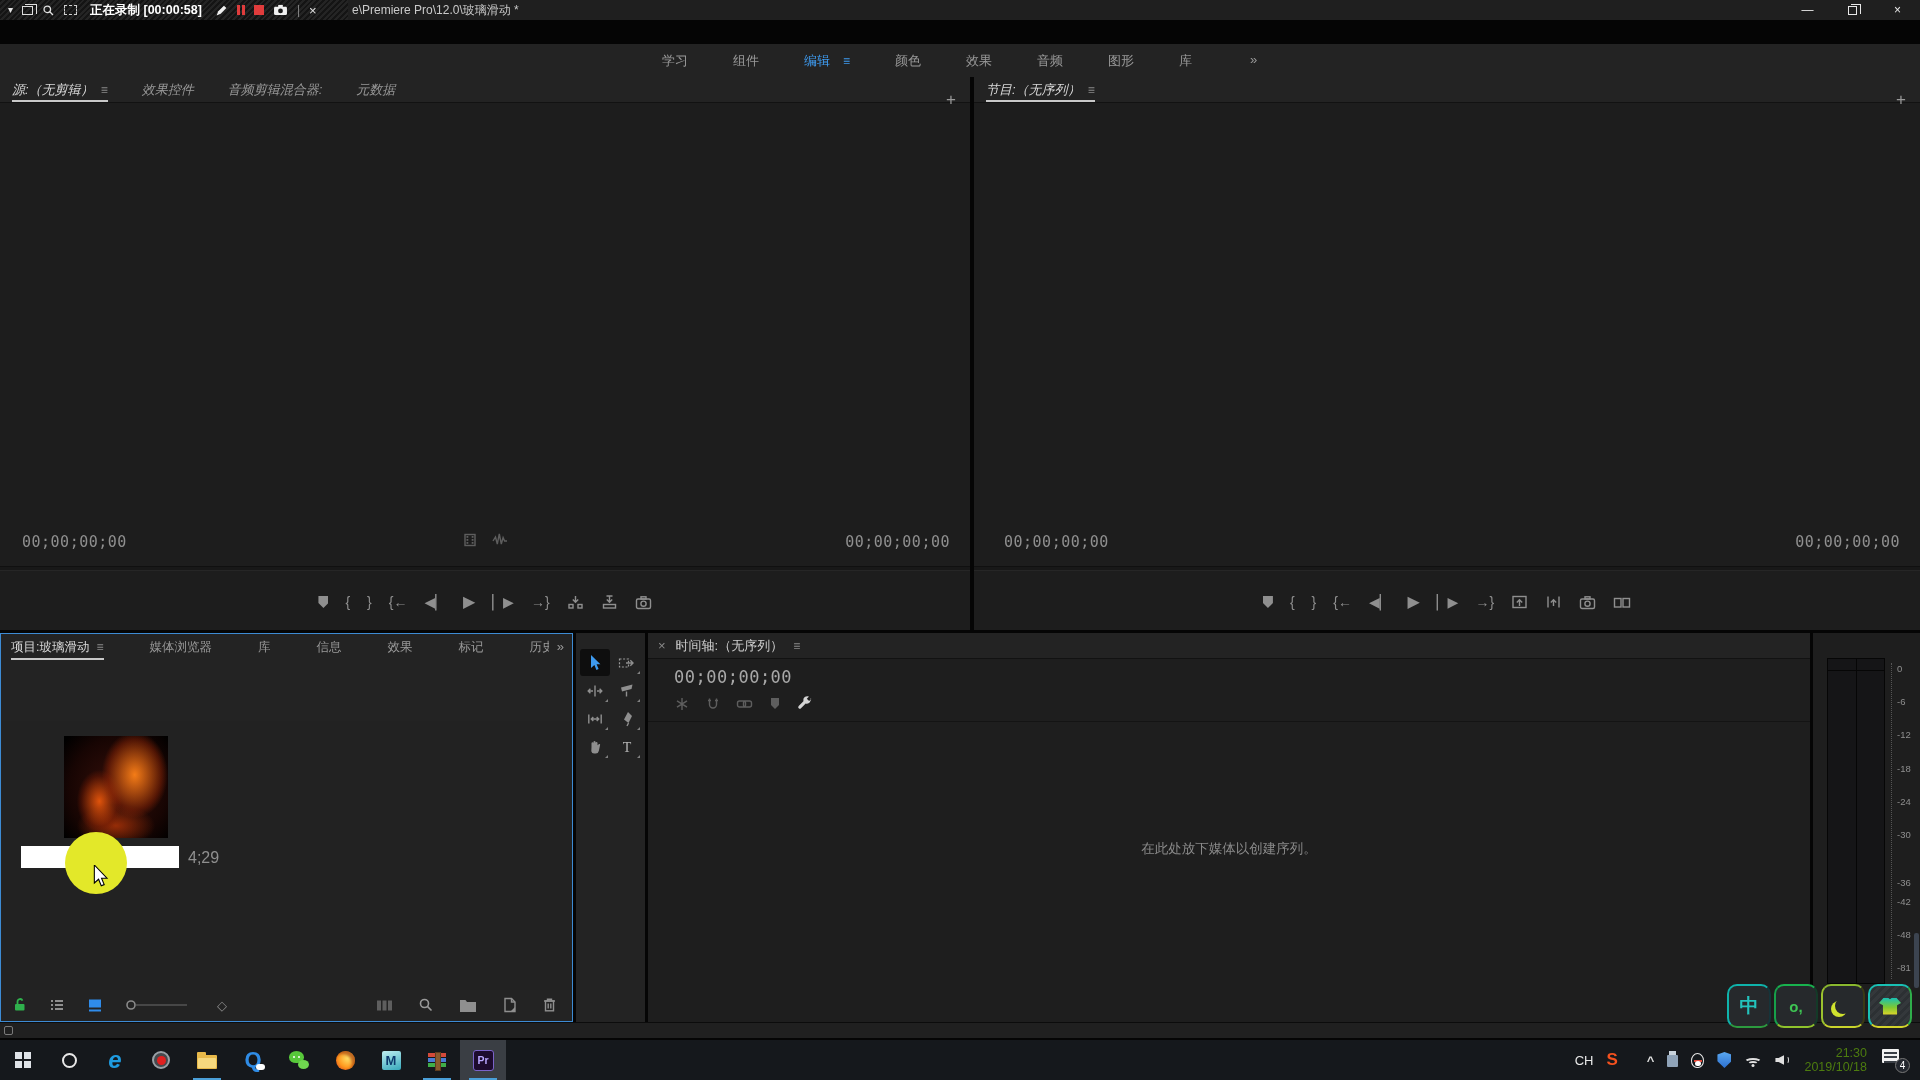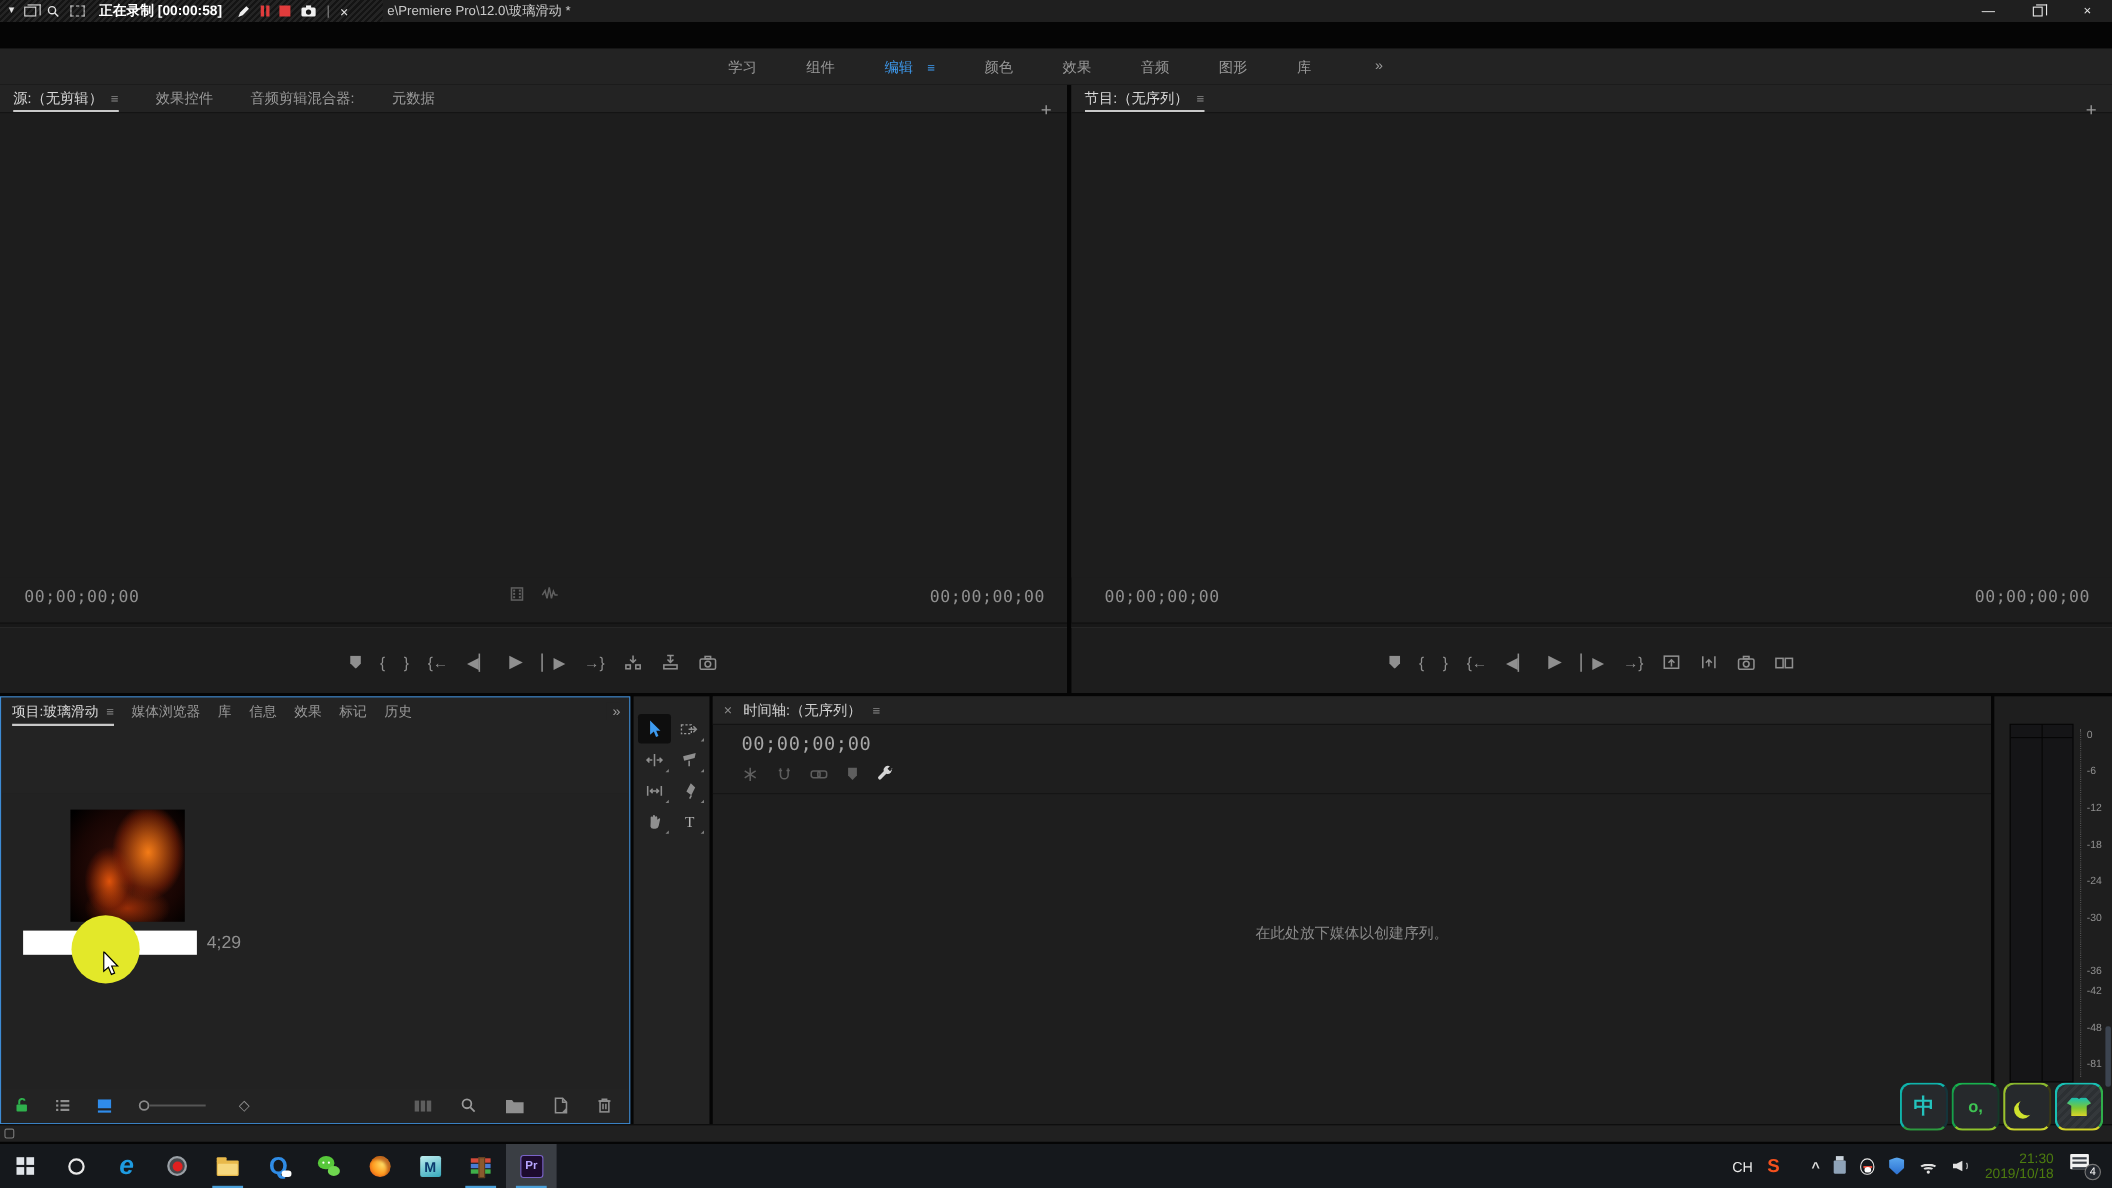--- a/index.html
+++ b/index.html
@@ -39,21 +39,21 @@
   .wstab{color:#999;font-size:13px;white-space:nowrap;}
   .wstab.active{color:#3e9bf0;}
   .wsmenu{color:#3e9bf0;font-size:12px;margin-left:-32px;}
   #wsoverflow{position:absolute;left:1250px;top:8px;color:#999;font-size:13px;}
 
   
   .monitor{position:absolute;top:77px;height:553px;background:#1d1d1d;}
   #source-panel{left:0;width:970px;}
   #program-panel{left:974px;width:946px;}
   .paneltabs{height:26px;background:#232323;border-bottom:1px solid #121212;display:flex;align-items:center;
-    gap:34px;padding-left:12px;font-size:13px;color:#999;}
+    gap:34px;padding-left:12px;font-size:13px;color:#999;font-style:italic;}
   .ptab{white-space:nowrap;}
   .ptab.active{color:#d9d9d9;}
   .tabgroup{display:flex;align-items:center;gap:7px;height:100%;}
   .tabgroup.active{box-shadow:inset 0 -2px 0 #c8c8c8;}
   .hamb{color:#8a8a8a;font-size:12px;}
   .viewer{position:absolute;left:0;top:26px;right:0;height:422px;background:#1d1d1d;}
   .tcrow{position:absolute;left:0;right:0;top:448px;height:36px;}
   .tc{position:absolute;top:8px;color:#8f8f8f;font-size:15px;letter-spacing:.5px;}
   .tc.left{left:22px;}
   .tc.right{right:20px;}
@@ -67,21 +67,21 @@
 
   svg.ic{display:block;}
   .st{stroke:#8f8f8f;fill:none;stroke-width:1.4;}
   .fl{fill:#8f8f8f;}
   .dim .st{stroke:#5e5e5e;}
   .dim .fl{fill:#5e5e5e;}
 
   
   #project-panel{position:absolute;left:0;top:633px;width:573px;height:389px;background:#232323;
     border:1px solid #3d8bd4;}
-  #proj-tabs{height:26px;display:flex;align-items:center;gap:16px;padding-left:10px;font-size:12.5px;color:#999;
+  #proj-tabs{height:26px;display:flex;align-items:center;gap:46px;padding-left:10px;font-size:12.5px;color:#999;
     width:548px;overflow:hidden;white-space:nowrap;}
   #proj-overflow{position:absolute;right:8px;top:5px;color:#999;font-size:13px;background:#232323;padding-left:6px;}
   #proj-filerow{height:30px;display:flex;align-items:center;padding-left:12px;gap:12px;}
   #proj-filename{color:#c9c9c9;font-size:12.5px;}
   #proj-searchrow{height:30px;position:relative;}
   #searchbox{position:absolute;left:12px;top:4px;width:212px;height:20px;background:#2d2d2d;border-radius:10px;
     display:flex;align-items:center;padding-left:8px;}
   #filterbtn{position:absolute;left:232px;top:5px;}
   #sel-status{position:absolute;right:10px;top:7px;color:#8f8f8f;font-size:12.5px;}
   #proj-content{position:absolute;left:1px;top:87px;right:1px;bottom:31px;background:#222;}

